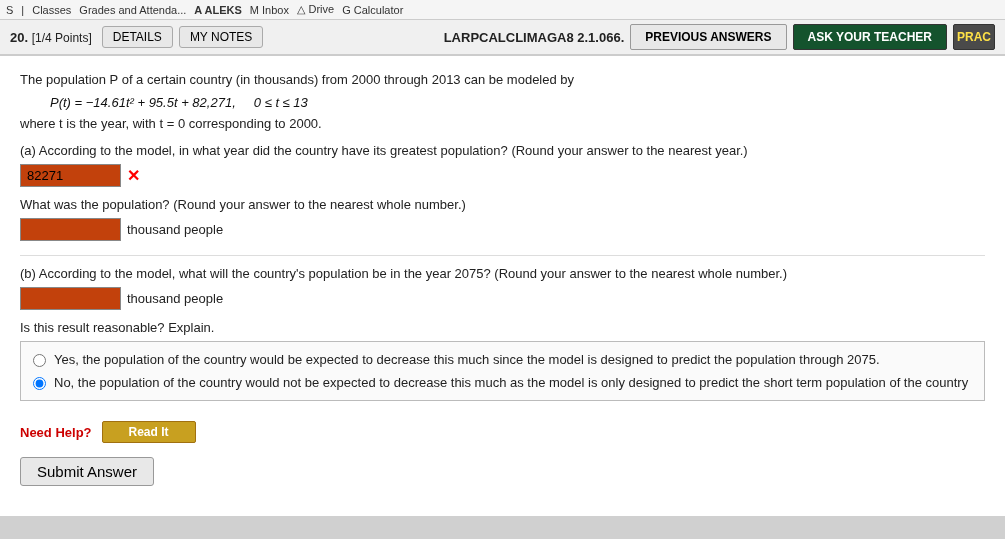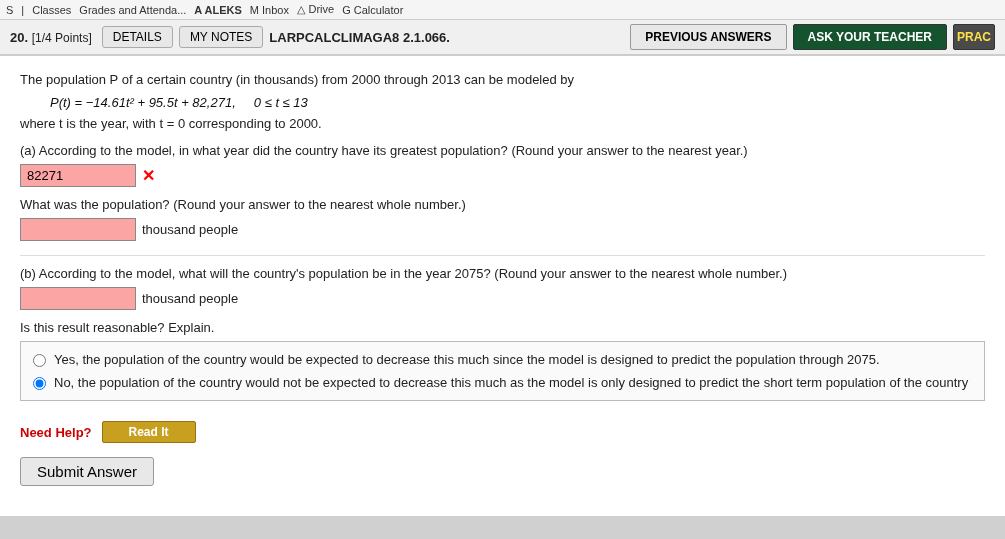--- a/index.html
+++ b/index.html
@@ -38,20 +38,21 @@
       padding: 3px 10px;
       font-size: 12px;
       cursor: pointer;
       border-radius: 3px;
     }
     .problem-id {
       font-size: 13px;
       font-weight: bold;
       color: #222;
       flex: 1;
+      text-align: right;
     }
     .btn-prev-answers {
       background: #e8e8e8;
       border: 1px solid #999;
       padding: 5px 14px;
       font-size: 12px;
       cursor: pointer;
       border-radius: 2px;
       font-weight: bold;
     }
@@ -116,22 +117,22 @@
       display: flex;
       align-items: center;
       gap: 6px;
       margin-bottom: 4px;
     }
 
     .answer-input {
       border: 1px solid #888;
       padding: 3px 6px;
       font-size: 13px;
-      width: 116px;
-      background: #fca5a5;
+      width: 101px;
+      background: #c2410c;
     }
 
     .input-unit {
       font-size: 13px;
       color: #222;
     }
 
     .x-mark {
       color: red;
       font-size: 16px;

